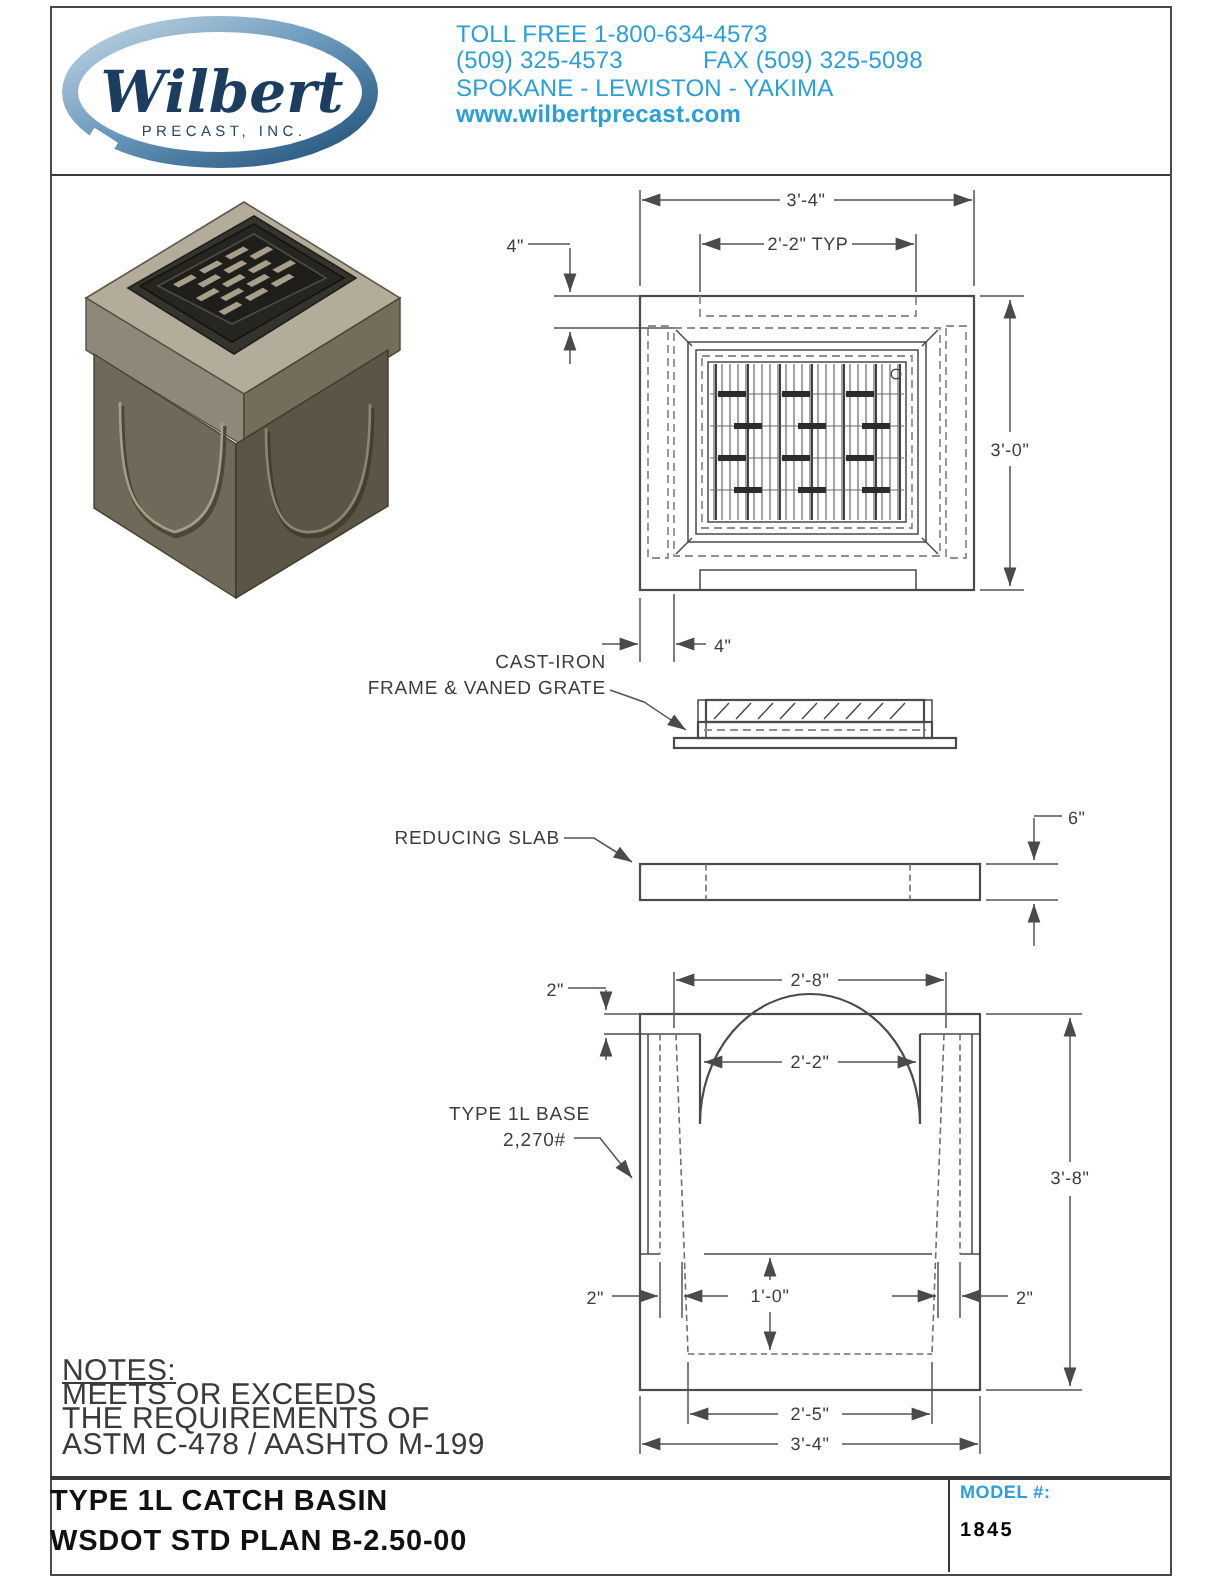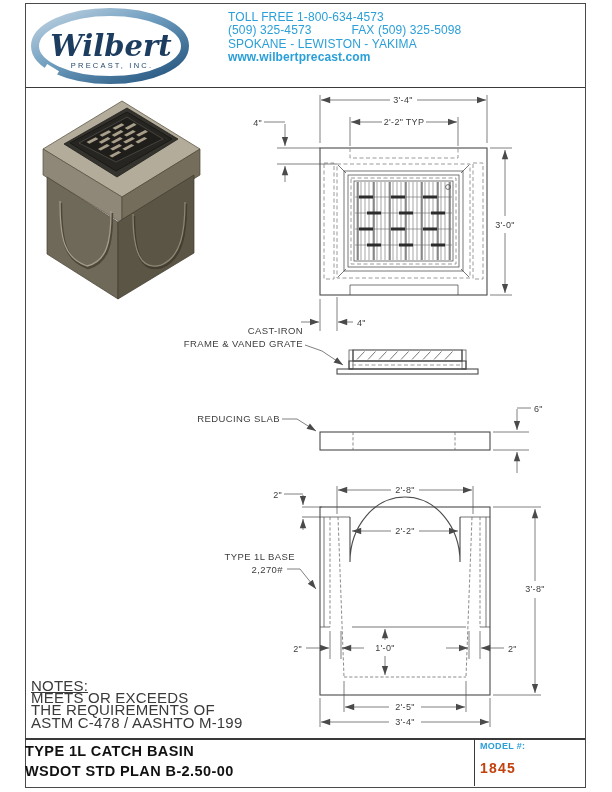--- a/index.html
+++ b/index.html
@@ -15,21 +15,21 @@
   .contact{left:228px;top:11px;color:#2b9fd8;font-size:12px;line-height:13.4px;letter-spacing:.1px;white-space:nowrap;}
   .contact .site{font-weight:bold;font-size:12px;}
   .fax-gap{display:inline-block;margin-left:40px;}
   
   .notes{left:31px;top:680px;color:#3a3a3a;font-size:15px;line-height:12.2px;letter-spacing:.2px;}
   .notes .nh{text-decoration:underline;}
   
   .tb-title{left:25px;top:742px;width:449px;color:#111;
             font-size:14.5px;font-weight:bold;letter-spacing:.4px;line-height:19.5px;}
   .tb-model-label{left:480px;top:741px;color:#2b9fd8;font-size:9px;font-weight:bold;letter-spacing:.3px;}
-  .tb-model-number{left:480px;top:760px;color:#c2410c;font-size:14px;font-weight:bold;letter-spacing:1.2px;}
+  .tb-model-number{left:480px;top:760px;color:#000000;font-size:10px;font-weight:bold;letter-spacing:1.2px;}
   
   .ol{stroke:#4a4a4a;stroke-width:1.1;fill:none;}
   .ol2{stroke:#4a4a4a;stroke-width:0.75;fill:none;}
   .hid{stroke:#8f8f8f;stroke-width:0.9;fill:none;stroke-dasharray:4 2.5;}
   .hid2{stroke:#6f6f6f;stroke-width:0.8;fill:none;stroke-dasharray:3.2 2;}
   .dim{stroke:#555;stroke-width:0.75;fill:none;}
   .dimtxt{font-family:"Liberation Sans",sans-serif;font-size:9px;fill:#3d3d3d;letter-spacing:.3px;}
   .lbltxt{font-family:"Liberation Sans",sans-serif;font-size:9.5px;fill:#3d3d3d;letter-spacing:.4px;}
   .thinbar{stroke:#6a6a6a;stroke-width:0.6;fill:none;}
   .darkbar{stroke:#3f3f3f;stroke-width:1;fill:none;}

